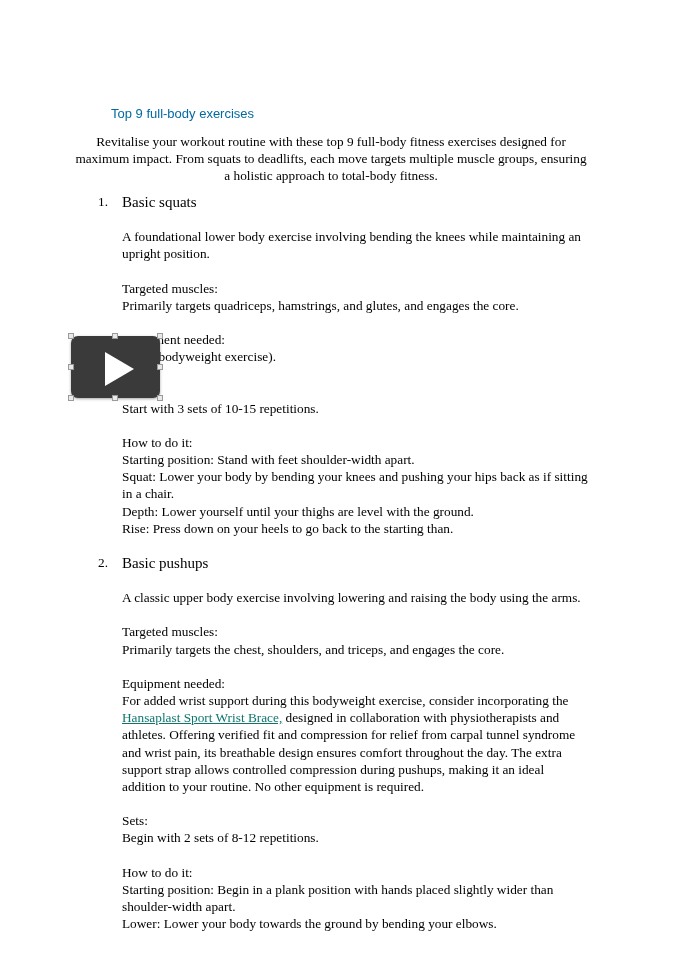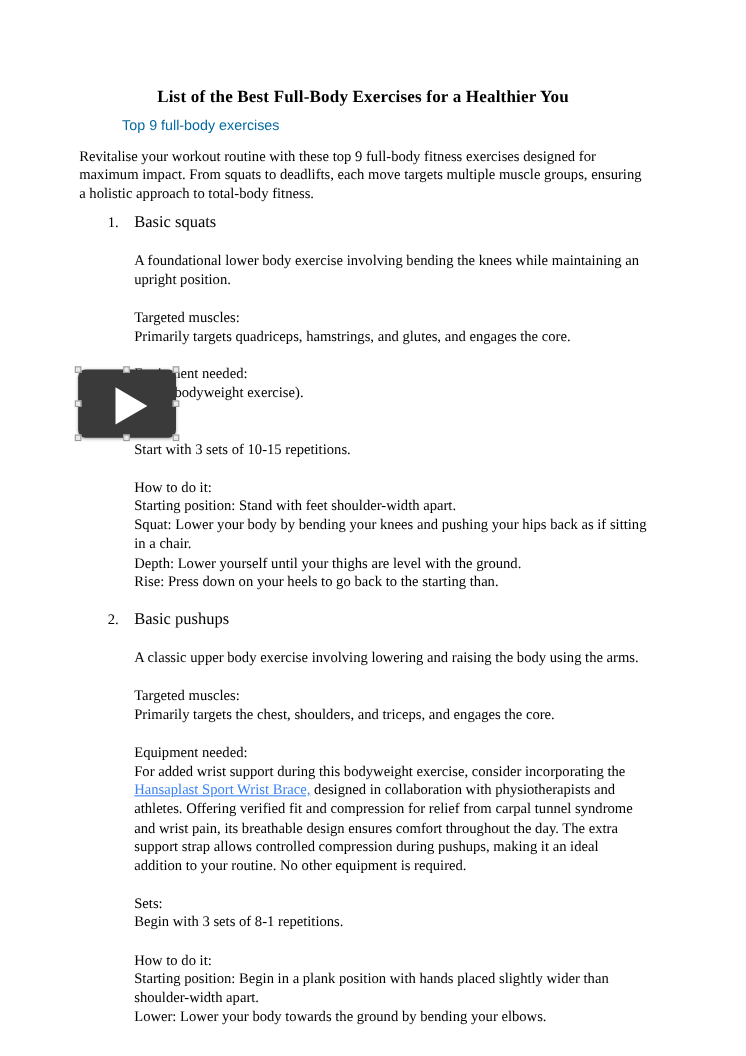--- a/index.html
+++ b/index.html
@@ -44,21 +44,21 @@
     color: #0369a1;
     margin-left: 38px;
   }
   .intro {
     position: absolute;
     left: 72px;
     top: 133px;
     width: 518px;
     font-size: 13.3px;
     line-height: 17.2px;
-    text-align: left;
+    text-align: center;
   }
   .ol-list {
     position: absolute;
     left: 72px;
     top: 193px;
     width: 518px;
     margin: 0;
     padding: 0;
     list-style: none;
   }
@@ -78,21 +78,21 @@
     font-size: 15px;
     line-height: 17.2px;
   }
   .blk {
     font-size: 13.3px;
     line-height: 17.2px;
     margin-top: 17px;
   }
   .lnk {
     text-decoration: underline;
-    color: #3b82f6;
+    color: #0f766e;
   }
   .spacer-2 { height: 17px; }
 
   
   .video-overlay {
     position: absolute;
     left: 68px;
     top: 333px;
     width: 95px;
     height: 68px;
@@ -132,21 +132,20 @@
   .h-tc { left: 44px; top: 0; }
   .h-bc { left: 44px; bottom: 0; }
   .h-ml { left: 0;  top: 31px; }
   .h-mr { right: 0; top: 31px; }
 </style>
 </head>
 <body>
 
 <div class="page">
 
-  <div class="doc-title">List of the Best Full-Body Exercises for a Healthier You</div>
 
   <div class="subtitle">Top 9 full-body exercises</div>
 
   <div class="intro">Revitalise your workout routine with these top 9 full-body fitness exercises designed for maximum impact. From squats to deadlifts, each move targets multiple muscle groups, ensuring a holistic approach to total-body fitness.</div>
 
   <ol class="ol-list">
 
     <li class="li-item">
       <span class="li-num">1.</span>
       <span class="li-title">Basic squats</span>
@@ -190,21 +189,21 @@
         <div>Primarily targets the chest, shoulders, and triceps, and engages the core.</div>
       </div>
 
       <div class="blk">
         <div>Equipment needed:</div>
         <div><span>For added wrist support during this bodyweight exercise, consider incorporating the </span><a class="lnk" href="#">Hansaplast Sport Wrist Brace,</a><span> designed in collaboration with physiotherapists and athletes. Offering verified fit and compression for relief from carpal tunnel syndrome and wrist pain, its breathable design ensures comfort throughout the day. The extra support strap allows controlled compression during pushups, making it an ideal addition to your routine. No other equipment is required.</span></div>
       </div>
 
       <div class="blk">
         <div>Sets:</div>
-        <div>Begin with 3 sets of 8-1 repetitions.</div>
+        <div>Begin with 2 sets of 8-12 repetitions.</div>
       </div>
 
       <div class="blk">
         <div>How to do it:</div>
         <div>Starting position: Begin in a plank position with hands placed slightly wider than shoulder-width apart.</div>
         <div>Lower: Lower your body towards the ground by bending your elbows.</div>
       </div>
     </li>
 
   </ol>

